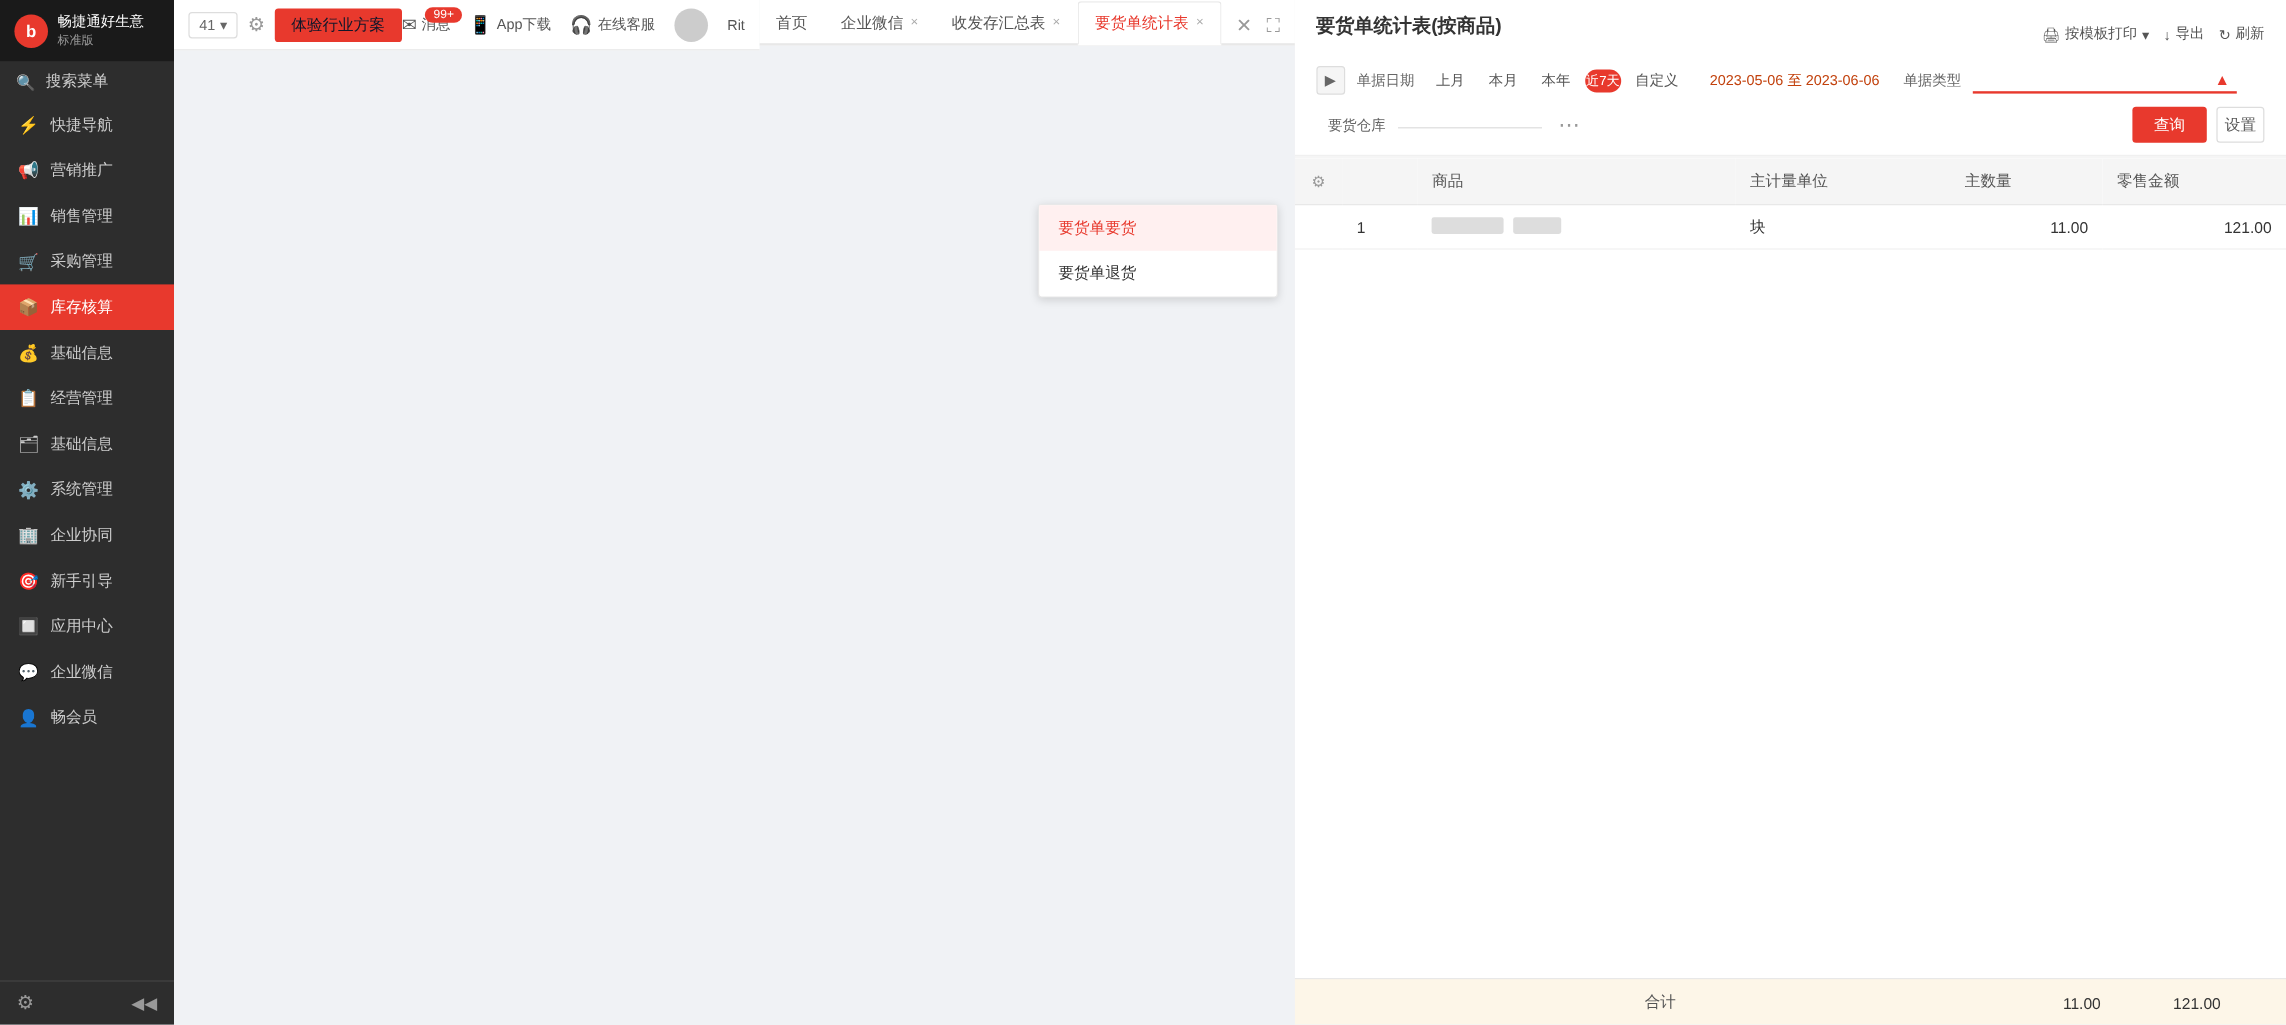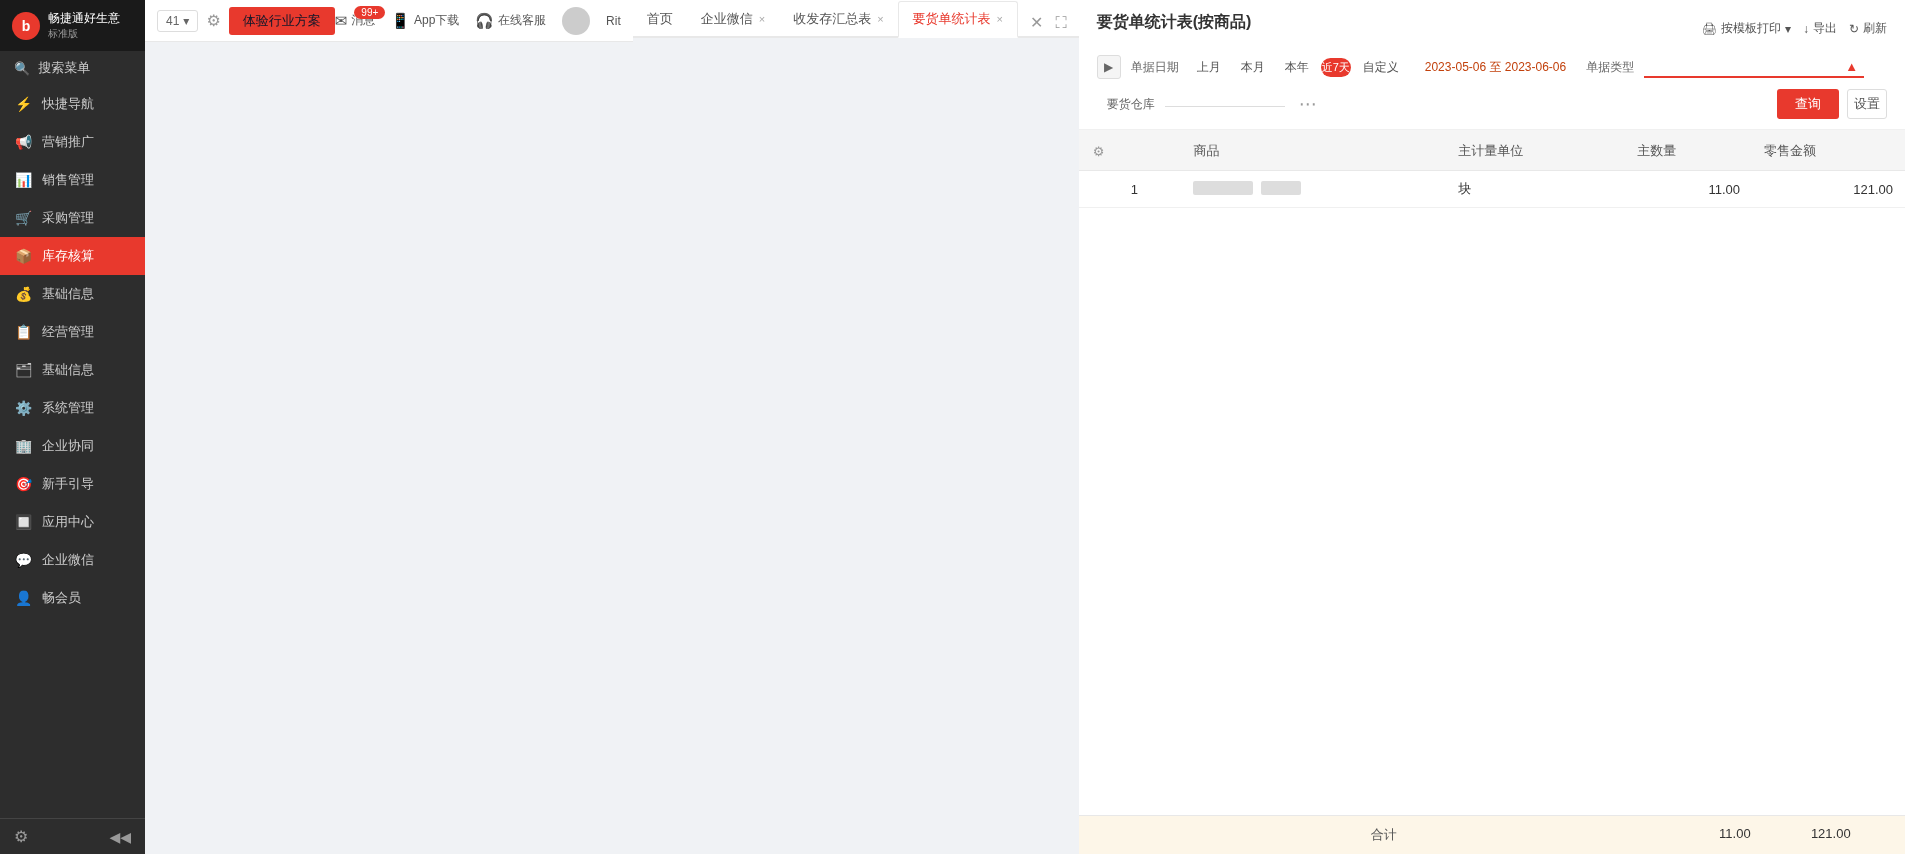--- a/index.html
+++ b/index.html
@@ -359,21 +359,21 @@
     }
     .td-num { text-align: right; }
     .table-settings-col { width: 40px; text-align: center; }
     .col-settings-icon { color: #999; cursor: pointer; }
 
     
     .table-footer {
       background: #fdf6e8;
       padding: 10px 12px;
       display: flex;
-      align-items: flex-start;
+      align-items: flex-end;
       font-size: 13px;
       border-top: 1px solid #e8e8e8;
       flex-shrink: 0;
     }
     .footer-label { color: #555; width: 220px; }
     .footer-val { color: #333; min-width: 80px; text-align: right; }
 
     
     .type-input-wrap {
       display: flex;
@@ -584,20 +584,24 @@
       <span class="filter-warehouse-label">要货仓库</span>
       <div style="min-width:120px; border-bottom:1px solid #ddd; padding: 2px 6px;"></div>
       <span class="filter-more-btn">⋯</span>
 
       <div class="filter-actions">
         <button class="btn-query">查询</button>
         <button class="btn-setting">设置</button>
       </div>
     </div>
 
+    <div class="dropdown-popup">
+      <div class="dropdown-item selected">要货单要货</div>
+      <div class="dropdown-item">要货单退货</div>
+    </div>
 
     <div class="table-wrapper">
       <table>
         <thead>
           <tr>
             <th class="table-settings-col">
               <span class="col-settings-icon">⚙</span>
             </th>
             <th></th>
             <th>商品</th>

